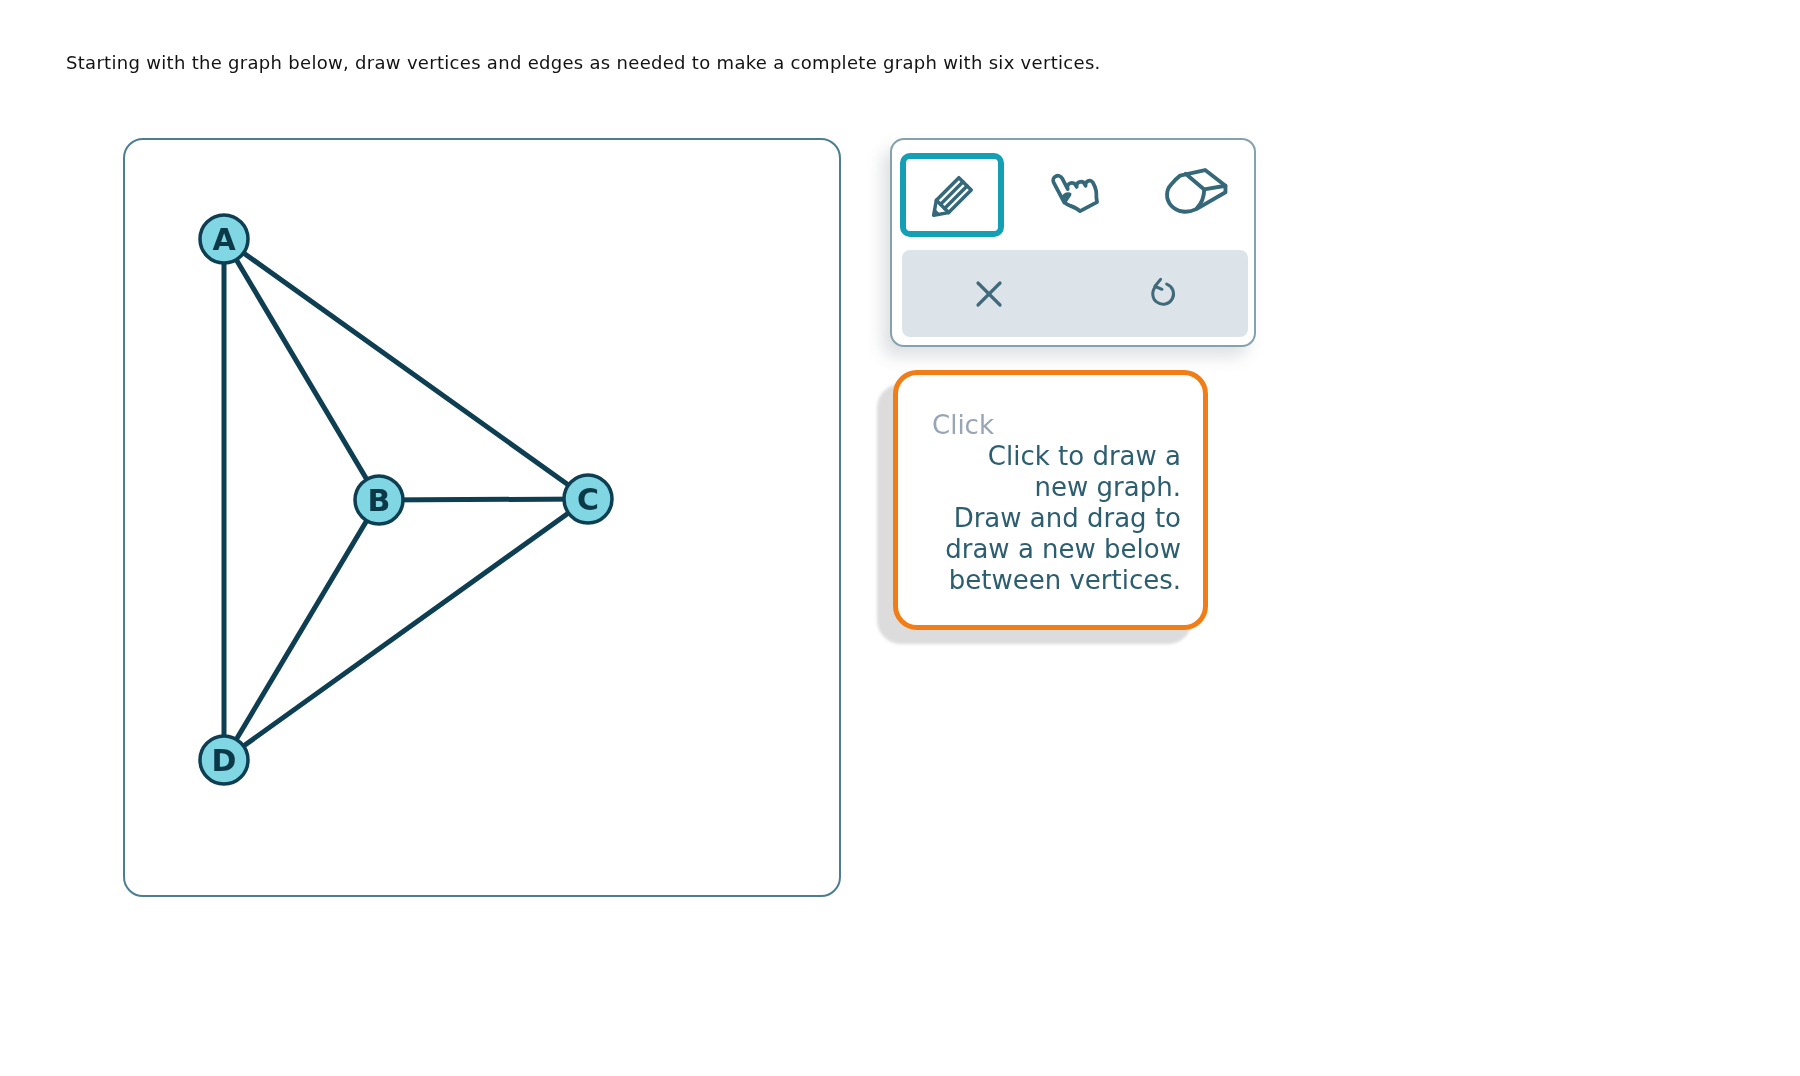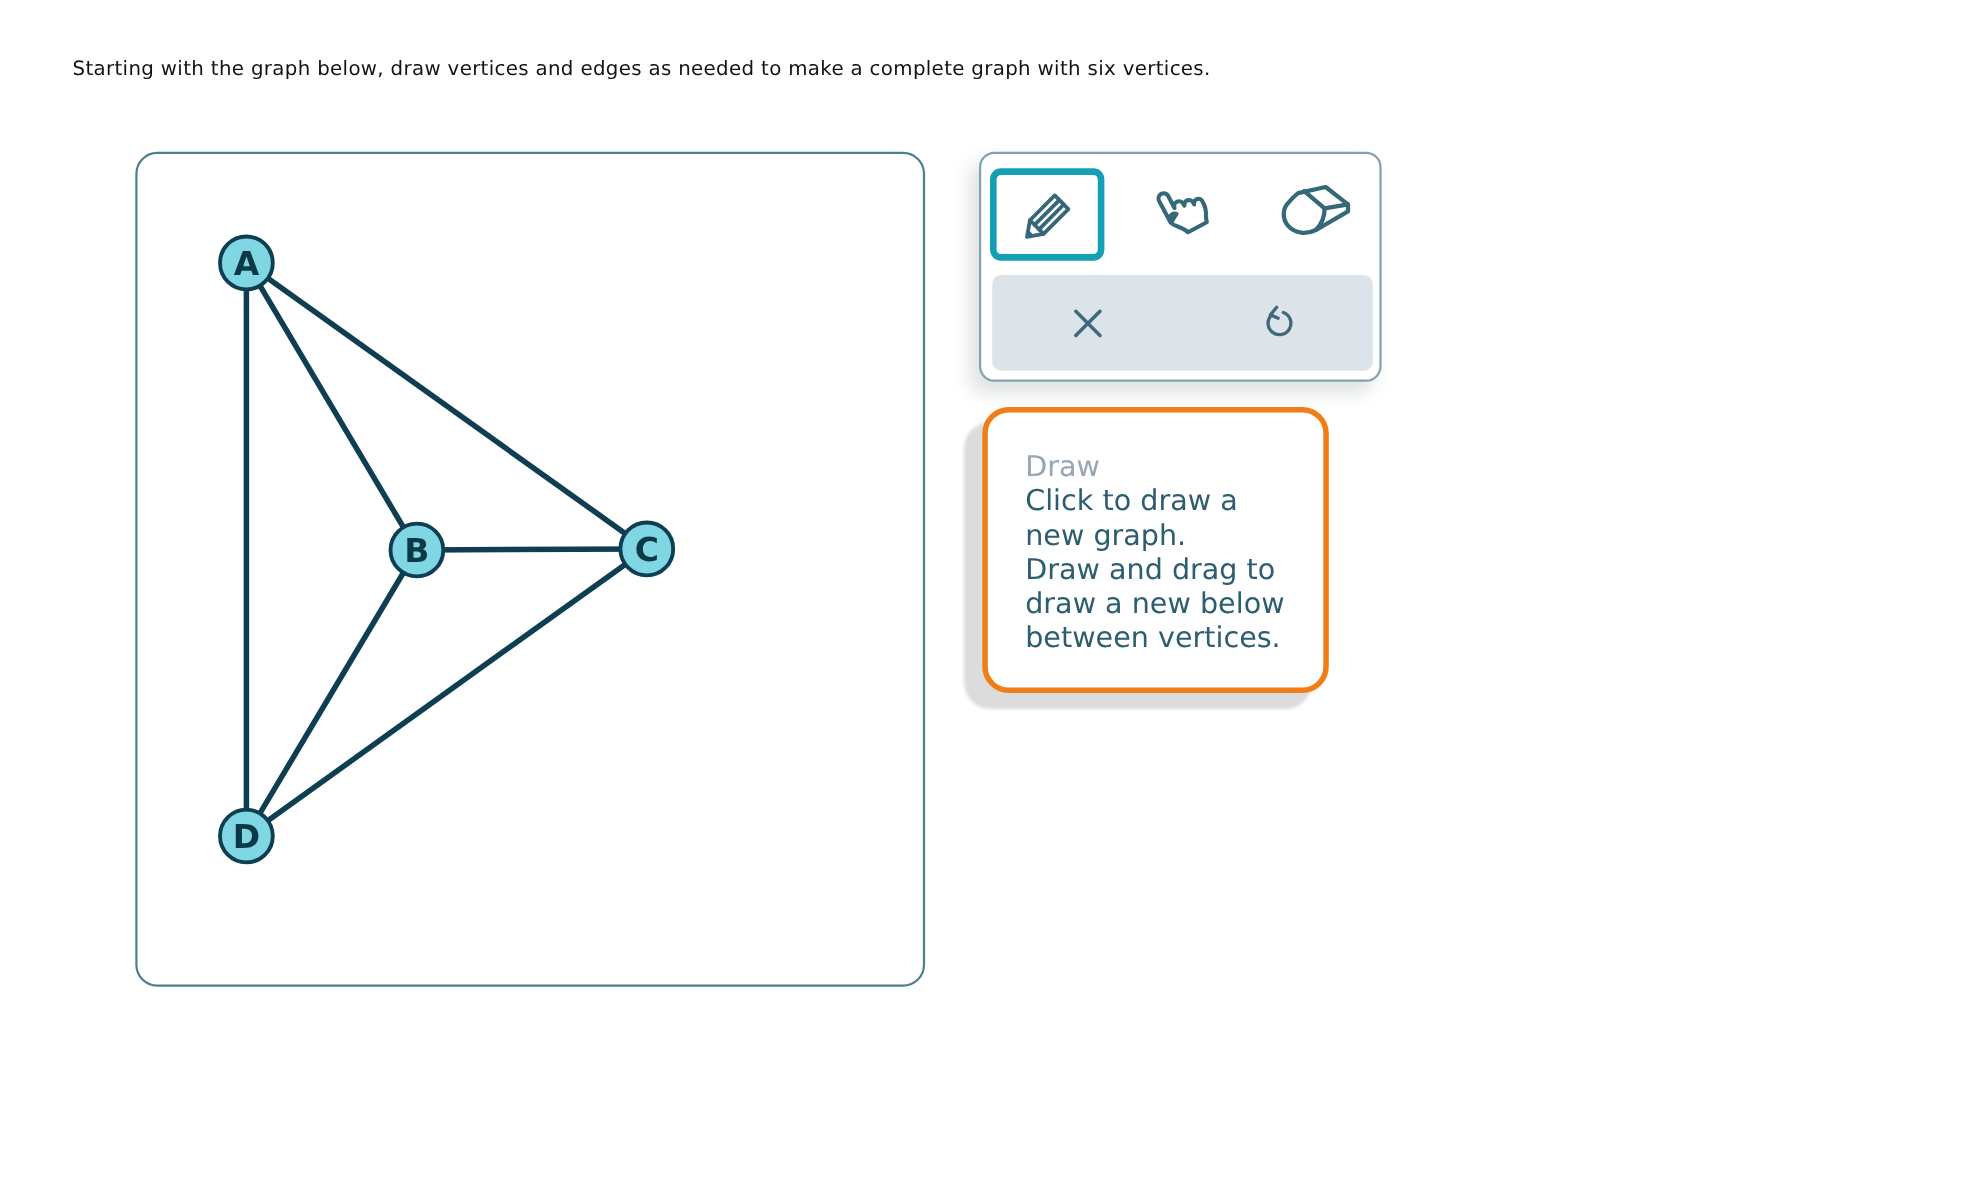--- a/index.html
+++ b/index.html
@@ -31,21 +31,21 @@
                 background:#dde4e9; border-radius:8px; display:flex; }
   .action-btn { flex:1; display:flex; align-items:center; justify-content:center;
                 background:transparent; border:none; cursor:pointer; }
 
   
   #tooltip { left:893px; top:370px; width:315px; height:260px; background:#fff;
              border:5px solid #f07d15; border-radius:24px;
              box-shadow:-16px 14px 3px rgba(60,60,60,.18);
              padding:34px 22px 0 34px; }
   #tooltip-title { font-size:26px; color:#97a5b4; line-height:32px; }
-  .tooltip-line  { font-size:26px; color:#2d5e70; line-height:31px; }
+  .tooltip-line  { font-size:26px; color:#2d5e70; line-height:31px;text-align:right; }
 
   svg.icon { display:block; }
 </style>
 </head>
 <body>
 
 <div class="abs" id="instruction">Starting with the graph below, draw vertices and edges as needed to make a complete graph with six vertices.</div>
 
 <div class="abs" id="canvas-box">
   <svg id="graph-svg" width="714" height="755">
@@ -123,21 +123,21 @@
     <button class="action-btn">
       <svg class="icon" width="34" height="34" viewBox="0 0 36 36" fill="none" stroke="#40697a" stroke-width="3.2" stroke-linecap="round" stroke-linejoin="round">
         <path d="M11.5 10 A11 11 0 1 0 23 7.5"></path>
         <path d="M16.5 2.5 L10.5 9.8 L18 13"></path>
       </svg>
     </button>
   </div>
 </div>
 
 <div class="abs" id="tooltip">
-  <div id="tooltip-title">Draw</div>
+  <div id="tooltip-title">Click</div>
   <div id="tooltip-body">
       <div class="tooltip-line">Click to draw a</div>
       <div class="tooltip-line">new graph.</div>
       <div class="tooltip-line">Draw and drag to</div>
       <div class="tooltip-line">draw a new below</div>
       <div class="tooltip-line">between vertices.</div>
     </div>
 </div>
 
 </body></html>

